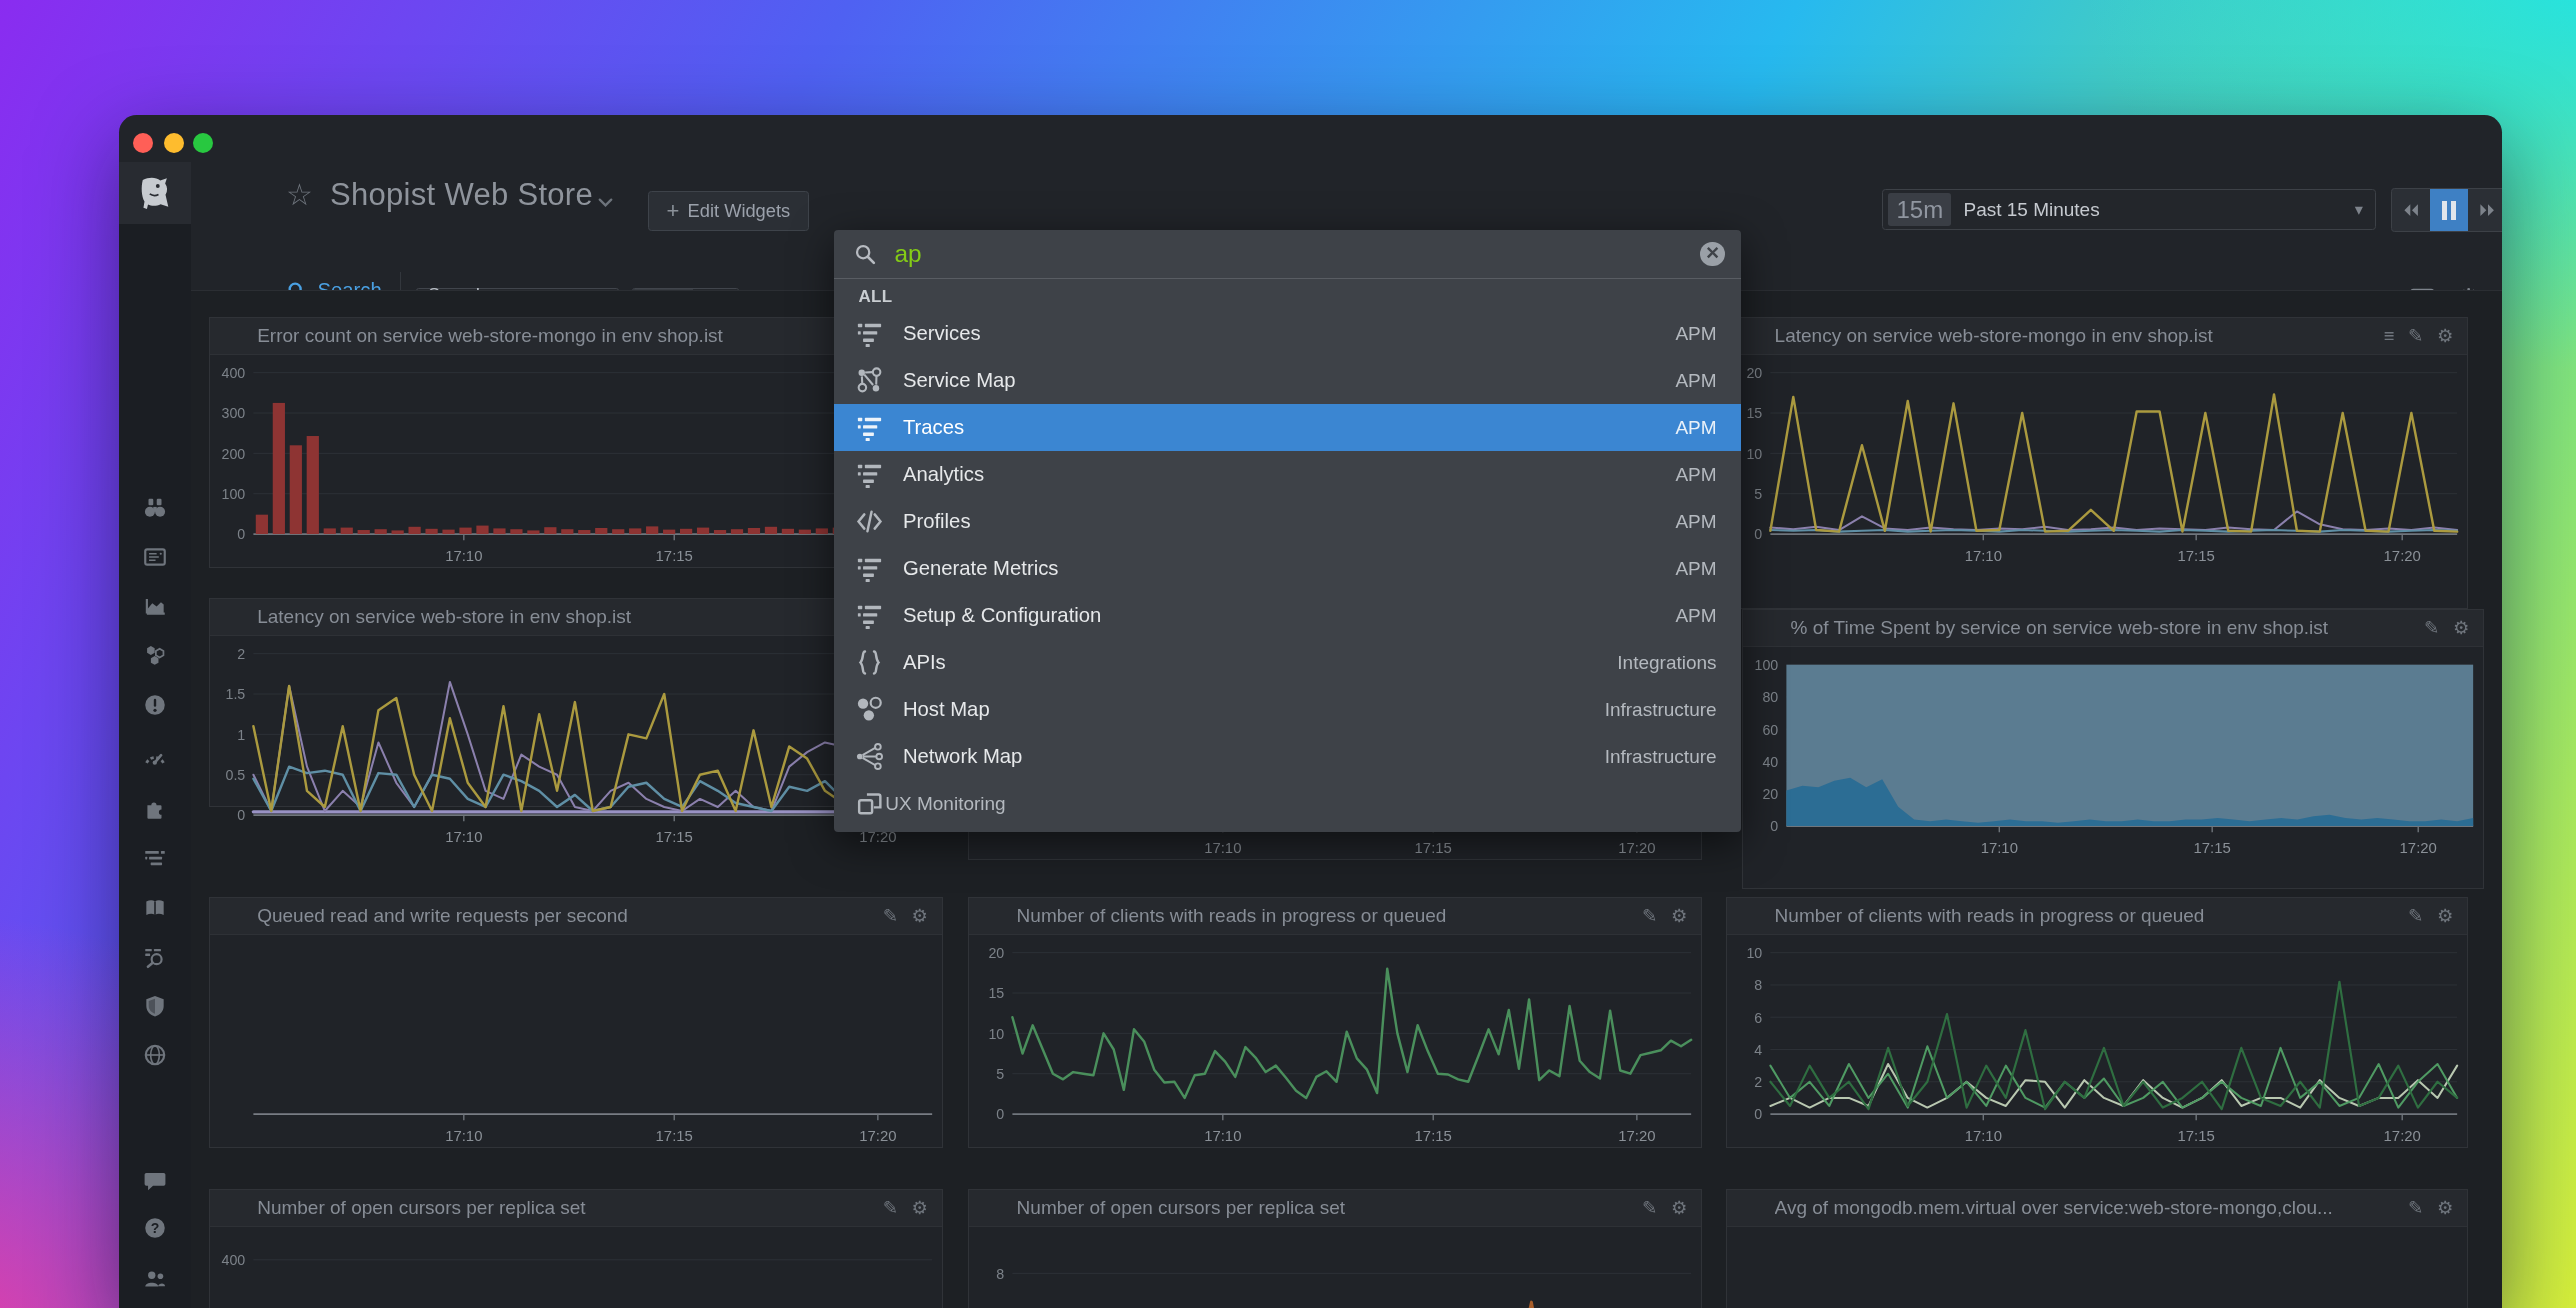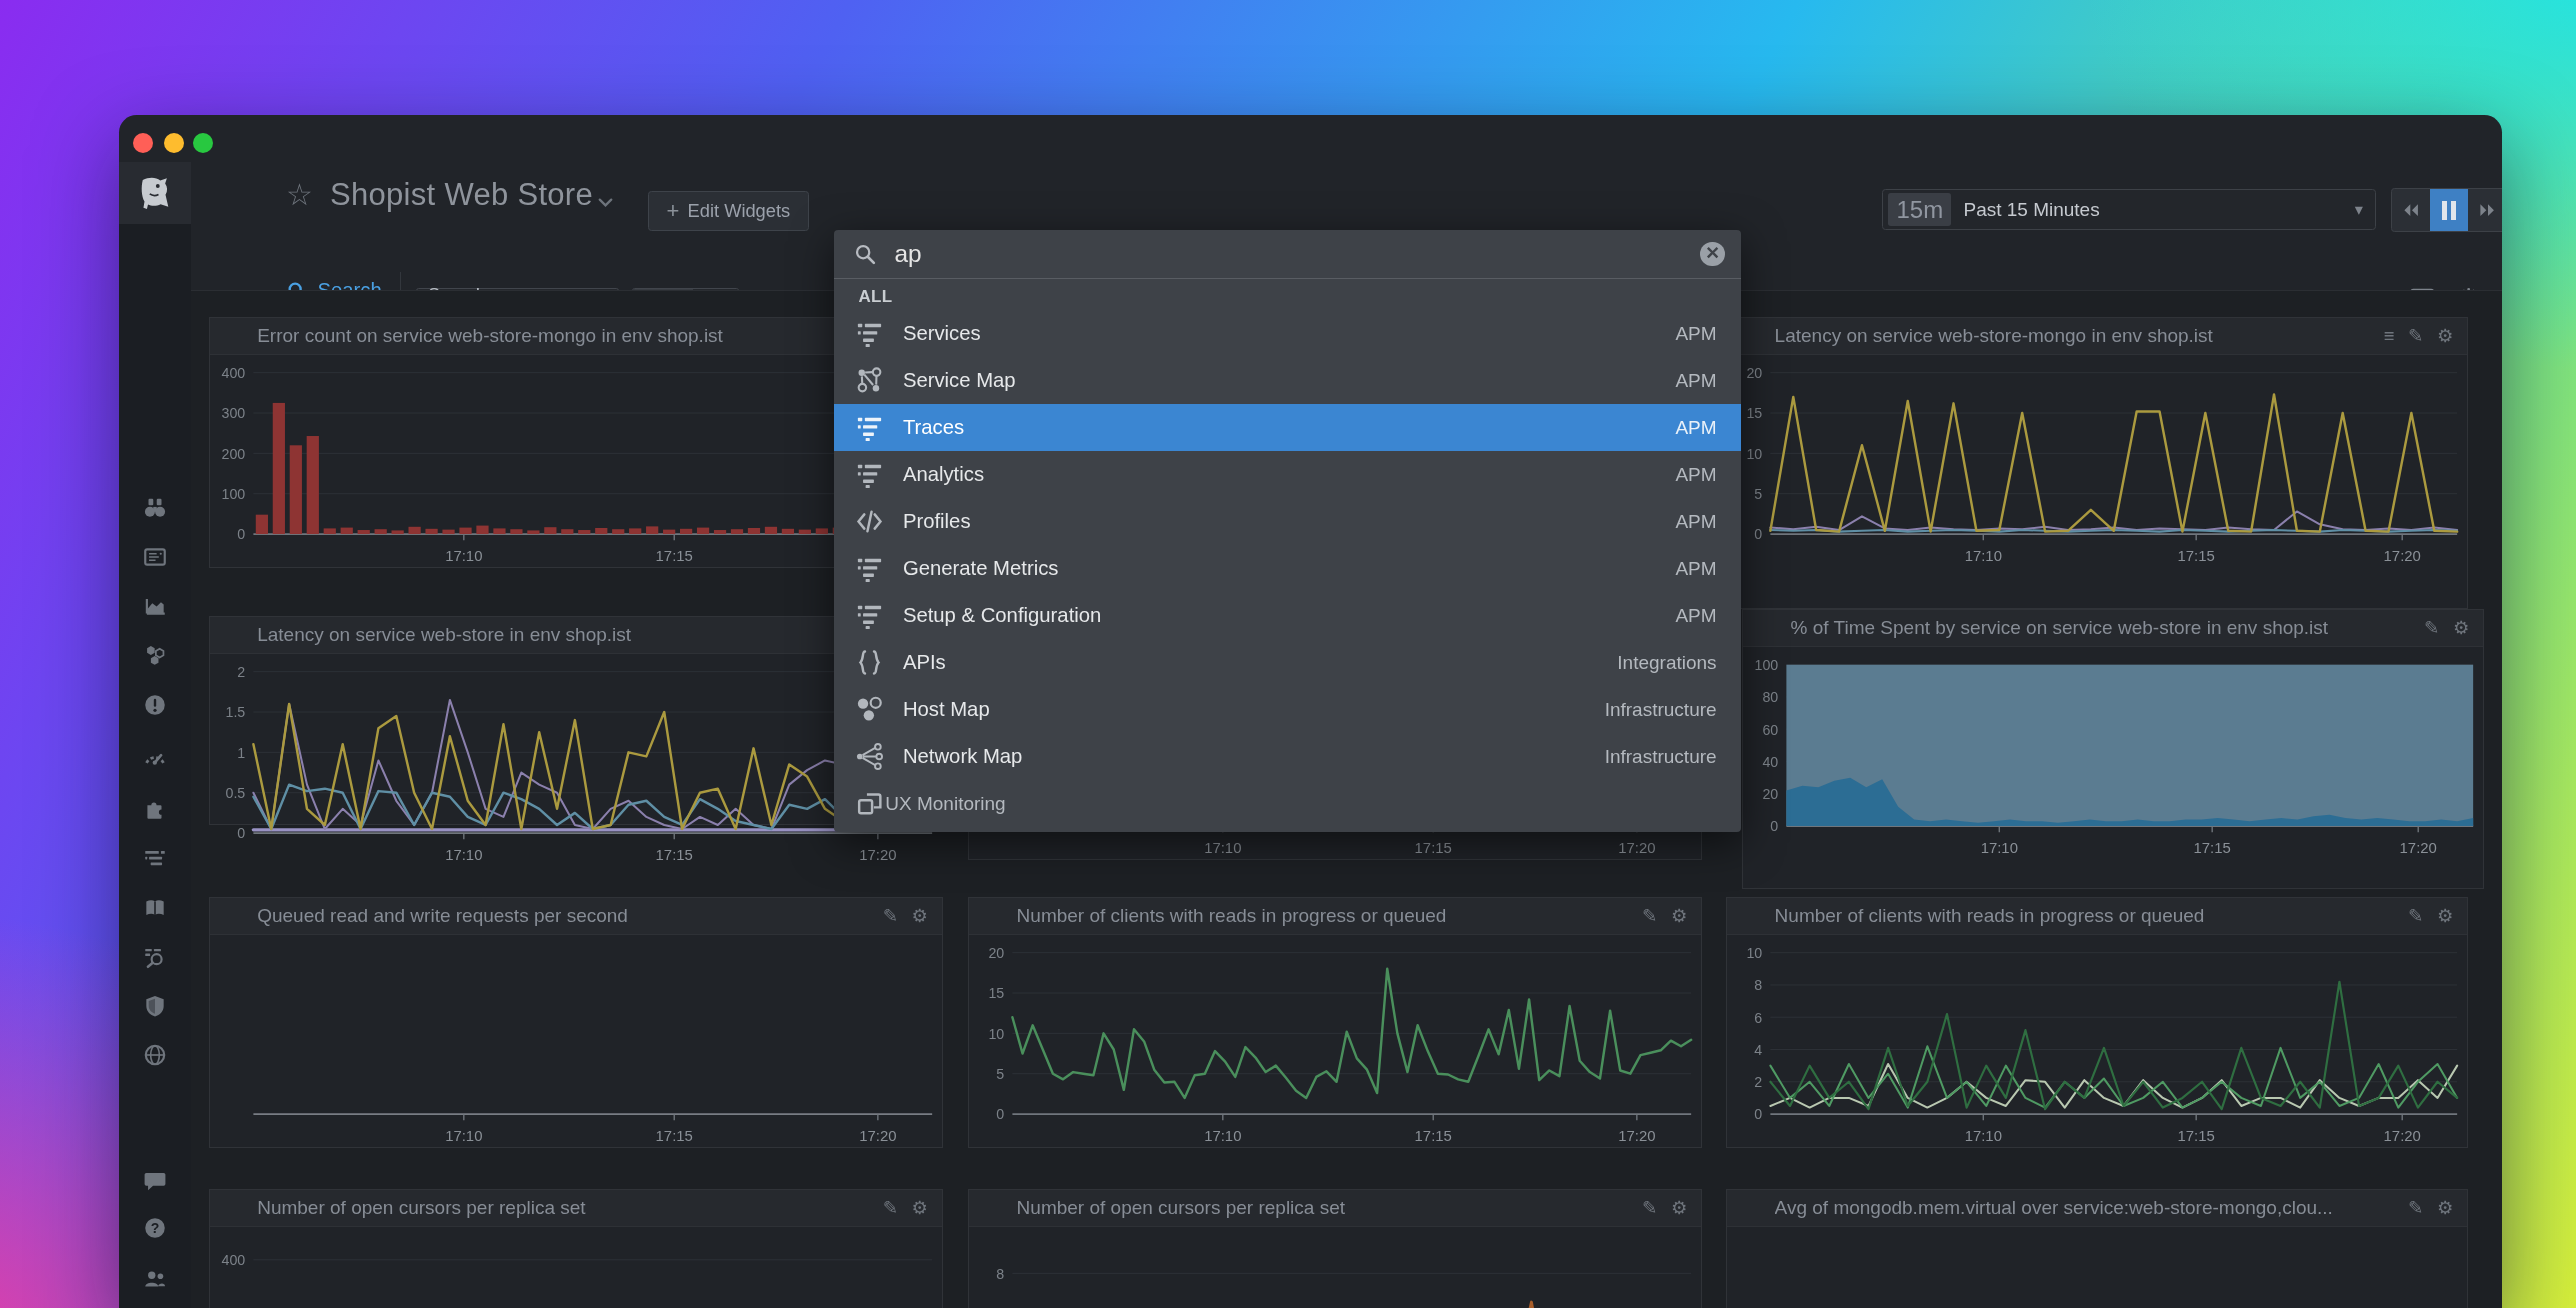--- a/index.html
+++ b/index.html
@@ -58,21 +58,21 @@
   .w-title .t{font-size:19px;color:#878d96;white-space:nowrap;overflow:hidden;flex:1;margin-left:34px;}
   .w-title .ics{display:flex;gap:13.6px;color:#6f757d;font-size:18.3px;}
   .w-title .ics span{cursor:pointer;}
   .plot{position:absolute;left:0;top:37px;right:0;bottom:0;background:#202328;}
   .plot svg{position:absolute;left:0;top:0;}
   
   .overlay{position:absolute;left:715px;top:115px;width:907px;height:602px;background:#3e4248;border-radius:4.1px;
     box-shadow:0 11px 41px rgba(0,0,0,.55);z-index:60;overflow:hidden;}
   .ov-search{position:absolute;left:0;top:0;right:0;height:48px;display:flex;align-items:center;border-bottom:1.4px solid #595d63;}
   .ov-search .mag{margin-left:19px;color:#b7bbc1;width:24.4px;height:24.4px;}
-  .ov-input{flex:1;margin-left:15px;background:transparent;border:none;outline:none;color:#e5e5e5;font-size:24.4px;font-family:"Liberation Sans",sans-serif;}
+  .ov-input{flex:1;margin-left:15px;background:transparent;border:none;outline:none;color:#84cc16;font-size:24.4px;font-family:"Liberation Sans",sans-serif;}
   .ov-clear{margin-right:16.3px;width:24.4px;height:24.4px;border-radius:50%;background:#9aa0a7;color:#3e4248;display:flex;align-items:center;justify-content:center;
     font-size:17.6px;font-weight:bold;cursor:pointer;}
   .ov-all{position:absolute;left:24.4px;top:57px;font-size:17px;font-weight:bold;color:#c9cdd1;letter-spacing:0.3px;}
   .ov-items{position:absolute;left:0;top:80px;right:0;}
   .ov-item{height:47px;display:flex;align-items:center;cursor:pointer;}
   .ov-item.sel{background:#3b86d2;}
   .ov-item .icn{width:31px;height:31px;margin-left:20.3px;color:#b2b7bd;flex:0 0 auto;}
   .ov-item.sel .icn{color:#eef4fa;}
   .ov-item .lbl{margin-left:17.6px;font-size:20.3px;color:#e6e8ea;flex:1;}
   .ov-item.sel .lbl{color:#ffffff;}
@@ -396,21 +396,21 @@
               <line x1="692.06" x2="692.06" y1="264" y2="273" stroke="#70767d" stroke-width="2"></line>
               <text x="692.06" y="304" text-anchor="middle" font-size="22" fill="#8a9097" font-family="Liberation Sans, sans-serif">17:15</text>
               <line x1="995.96" x2="995.96" y1="264" y2="273" stroke="#70767d" stroke-width="2"></line>
               <text x="995.96" y="304" text-anchor="middle" font-size="22" fill="#8a9097" font-family="Liberation Sans, sans-serif">17:20</text>
               <polyline points="64,254.48 97.76666666666667,256.86 131.53333333333333,253.29 165.3,258.04999999999995 199.06666666666666,237.82 232.83333333333331,255.67 266.6,258.04999999999995 300.3666666666667,254.48 334.1333333333333,256.86 367.9,258.04999999999995 401.66666666666663,255.67 435.4333333333333,256.86 469.20000000000005,253.29 502.9666666666667,258.04999999999995 536.7333333333333,256.86 570.5,254.48 604.2666666666667,258.04999999999995 638.0333333333333,255.67 671.8,256.86 705.5666666666666,258.04999999999995 739.3333333333333,254.48 773.0999999999999,256.86 806.8666666666666,258.04999999999995 840.6333333333334,230.68 874.4000000000001,249.72 908.1666666666667,256.86 941.9333333333334,258.04999999999995 975.7,255.67 1009.4666666666667,258.04999999999995 1043.2333333333333,254.48 1077,258.04999999999995" fill="none" stroke="#8b80ad" stroke-width="3" stroke-linejoin="round" stroke-linecap="round"></polyline>
               <polyline points="64,258.04999999999995 97.76666666666667,259.24 131.53333333333333,258.04999999999995 165.3,260.43 199.06666666666666,259.24 232.83333333333331,258.04999999999995 266.6,260.43 300.3666666666667,259.24 334.1333333333333,258.04999999999995 367.9,259.24 401.66666666666663,260.43 435.4333333333333,258.04999999999995 469.20000000000005,259.24 502.9666666666667,260.43 536.7333333333333,259.24 570.5,258.04999999999995 604.2666666666667,259.24 638.0333333333333,260.43 671.8,258.04999999999995 705.5666666666666,259.24 739.3333333333333,260.43 773.0999999999999,259.24 806.8666666666666,258.04999999999995 840.6333333333334,259.24 874.4000000000001,260.43 908.1666666666667,258.04999999999995 941.9333333333334,259.24 975.7,260.43 1009.4666666666667,259.24 1043.2333333333333,258.04999999999995 1077,259.24" fill="none" stroke="#5f8fa5" stroke-width="3" stroke-linejoin="round" stroke-linecap="round"></polyline>
               <polyline points="64,259.24 97.76666666666667,61.7 131.53333333333333,258.04999999999995 165.3,260.43 199.06666666666666,133.1 232.83333333333331,259.24 266.6,67.65 300.3666666666667,260.43 334.1333333333333,71.22000000000001 367.9,259.24 401.66666666666663,258.04999999999995 435.4333333333333,85.5 469.20000000000005,260.43 502.9666666666667,259.24 536.7333333333333,228.29999999999998 570.5,259.24 604.2666666666667,83.12 638.0333333333333,83.12 671.8,260.43 705.5666666666666,85.5 739.3333333333333,259.24 773.0999999999999,260.43 806.8666666666666,58.13 840.6333333333334,259.24 874.4000000000001,260.43 908.1666666666667,85.5 941.9333333333334,259.24 975.7,260.43 1009.4666666666667,85.5 1043.2333333333333,259.24 1077,260.43" fill="none" stroke="#ab9a3f" stroke-width="3.6" stroke-linejoin="round" stroke-linecap="round"></polyline>
             </svg>
           </div>
         </div>
-        <div class="widget" style="left: 17.6px; top: 325px; width: 734px; height: 209px;">
+        <div class="widget" style="left: 17.6px; top: 307px; width: 734px; height: 209px;">
           <div class="w-title">
             <span class="t">Latency on service web-store in env shop.ist</span>
             <span class="ics">
               <span>✎</span>
               <span>⚙</span>
             </span>
           </div>
           <div class="plot">
             <svg width="733" height="213" viewBox="0 0 1081 314">
               <line x1="64" x2="1065" y1="264" y2="264" stroke="#70767d" stroke-width="2.5"></line>

